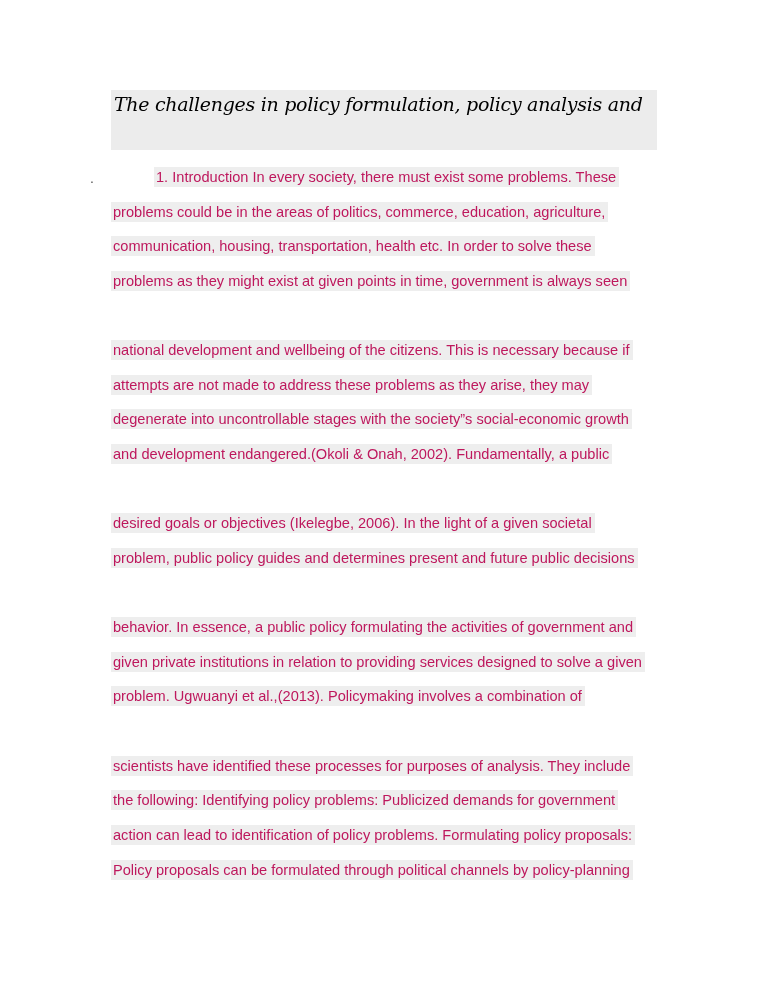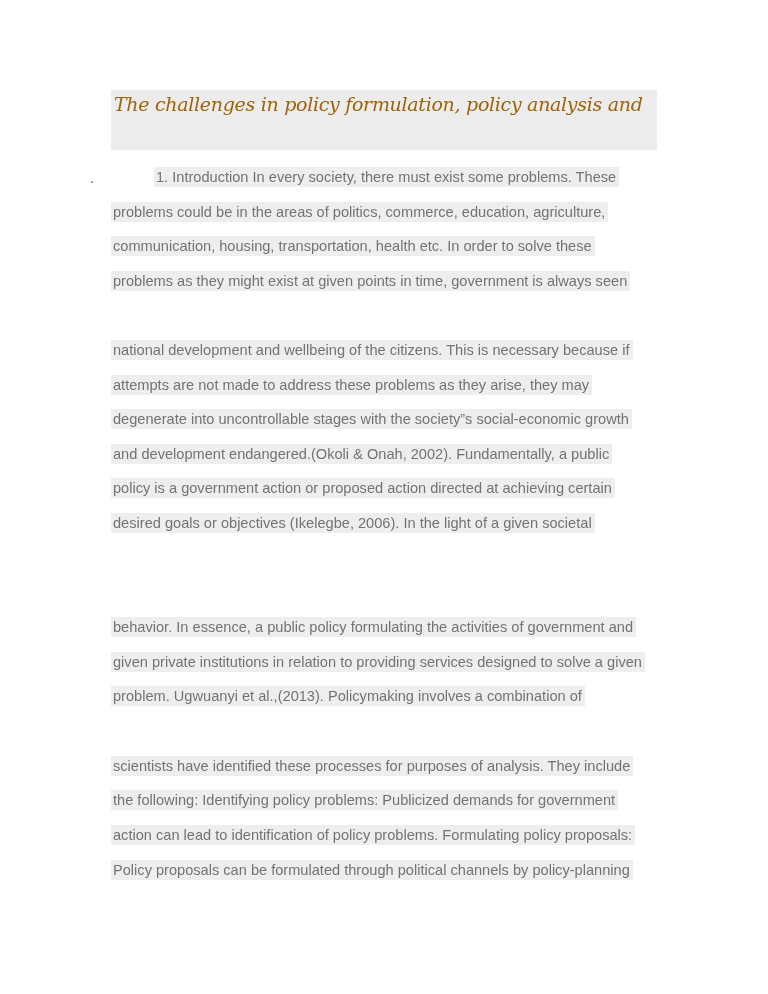--- a/index.html
+++ b/index.html
@@ -27,42 +27,42 @@
       width: 546px;
       height: 60px;
       background: #ececec;
     }
     .title-line {
       position: absolute;
       left: 3px;
       font-family: "DejaVu Serif", serif;
       font-style: italic;
       font-size: 19px;
-      color: #a16207;
+      color: #000000;
       white-space: nowrap;
       letter-spacing: -0.3px;
     }
     .title-line.l1 { top: 3px; }
     .title-line.l2 { top: 33px; }
     .bullet-dot {
       position: absolute;
       left: 90px;
       top: 170px;
       font-family: "Liberation Sans", sans-serif;
       font-size: 14px;
       color: #555555;
     }
     .body-line {
       position: absolute;
       left: 111px;
       height: 20px;
       line-height: 20px;
       font-family: "Liberation Sans", sans-serif;
       font-size: 14.6px;
-      color: #737373;
+      color: #be185d;
       white-space: nowrap;
     }
     .body-line span.hl {
       background: #eeeeee;
       padding: 0 3px 0 2px;
       display: inline-block;
       height: 20px;
     }
     .body-line.first { left: 154px; }
   </style>
@@ -77,22 +77,22 @@
   <div class="bullet-dot">.</div>
 
   <div class="body-line first" style="top:167px"><span class="hl">1. Introduction In every society, there must exist some problems. These</span></div>
   <div class="body-line" style="top:202px"><span class="hl">problems could be in the areas of politics, commerce, education, agriculture,</span></div>
   <div class="body-line" style="top:236px"><span class="hl">communication, housing, transportation, health etc. In order to solve these</span></div>
   <div class="body-line" style="top:271px"><span class="hl">problems as they might exist at given points in time, government is always seen</span></div>
   <div class="body-line" style="top:340px"><span class="hl">national development and wellbeing of the citizens. This is necessary because if</span></div>
   <div class="body-line" style="top:375px"><span class="hl">attempts are not made to address these problems as they arise, they may</span></div>
   <div class="body-line" style="top:409px"><span class="hl">degenerate into uncontrollable stages with the society”s social-economic growth</span></div>
   <div class="body-line" style="top:444px"><span class="hl">and development endangered.(Okoli &amp; Onah, 2002). Fundamentally, a public</span></div>
-  <div class="body-line" style="top:478px"><span class="hl">policy is a government action or proposed action directed at achieving certain</span></div>
   <div class="body-line" style="top:513px"><span class="hl">desired goals or objectives (Ikelegbe, 2006). In the light of a given societal</span></div>
+  <div class="body-line" style="top:548px"><span class="hl">problem, public policy guides and determines present and future public decisions</span></div>
   <div class="body-line" style="top:617px"><span class="hl">behavior. In essence, a public policy formulating the activities of government and</span></div>
   <div class="body-line" style="top:652px"><span class="hl">given private institutions in relation to providing services designed to solve a given</span></div>
   <div class="body-line" style="top:686px"><span class="hl">problem. Ugwuanyi et al.,(2013). Policymaking involves a combination of</span></div>
   <div class="body-line" style="top:790px"><span class="hl">the following: Identifying policy problems: Publicized demands for government</span></div>
   <div class="body-line" style="top:756px"><span class="hl">scientists have identified these processes for purposes of analysis. They include</span></div>
   <div class="body-line" style="top:825px"><span class="hl">action can lead to identification of policy problems. Formulating policy proposals:</span></div>
   <div class="body-line" style="top:860px"><span class="hl">Policy proposals can be formulated through political channels by policy-planning</span></div>
 </div>
 
 </body></html>

